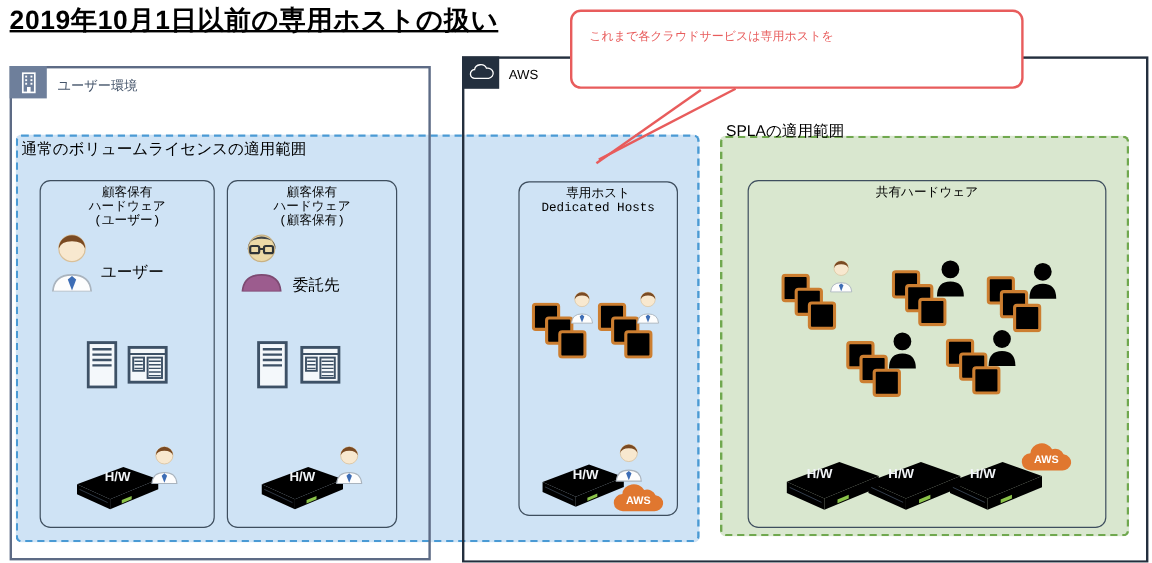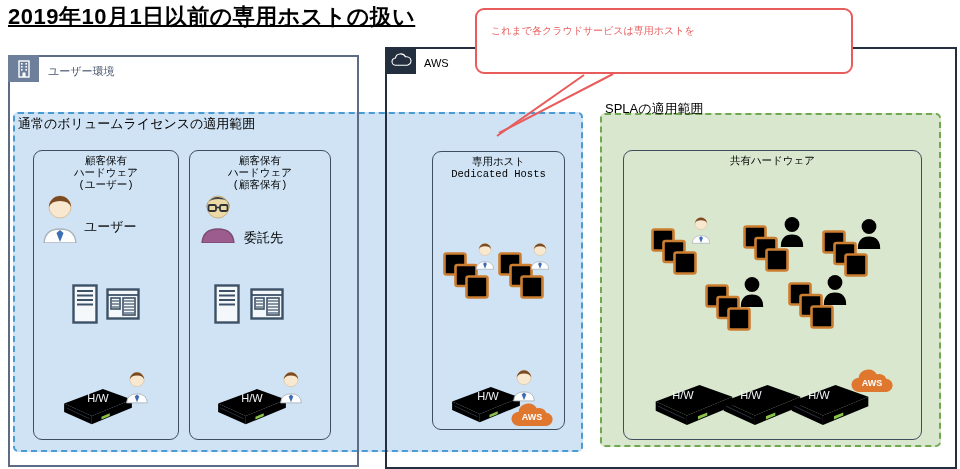--- a/index.html
+++ b/index.html
@@ -23,21 +23,21 @@
   .region-label{font-size:13px;z-index:3;color:#000;}
   
   .inner-box{border:1.5px solid #3e4e5e;border-radius:9px;background:transparent;z-index:3;font-family:Liberation Mono, monospace;}
   .inner-head{position:absolute;left:0;right:0;top:4px;text-align:center;
               font-size:10.5px;line-height:12px;z-index:3;}
   
   .callout{left:475px;top:8px;width:378px;height:66px;background:#fff;border:2px solid #e85c5c;
            border-radius:9px;z-index:7;box-sizing:border-box;padding:11px 14px 0 14px;
            font-size:10px;line-height:19px;color:#e85c5c;}
   .person-label{font-size:13px;z-index:5;}
-  .hw-label{width:44px;text-align:center;font-size:11px;font-weight:normal;color:#f2f5f8;z-index:5;}
+  .hw-label{width:44px;text-align:center;font-size:11px;font-weight:bold;color:#f2f5f8;z-index:5;}
   .aws-badge-label{width:40px;text-align:center;font-size:9px;font-weight:bold;color:#fff;z-index:6;}
   svg.overlay{position:absolute;left:0;top:0;z-index:4;pointer-events:none;}
   svg.tail{z-index:6;}
 </style>
 </head>
 <body>
 
 <div class="canvas">
 
   <div class="abs title">2019年10月1日以前の専用ホストの扱い</div>

